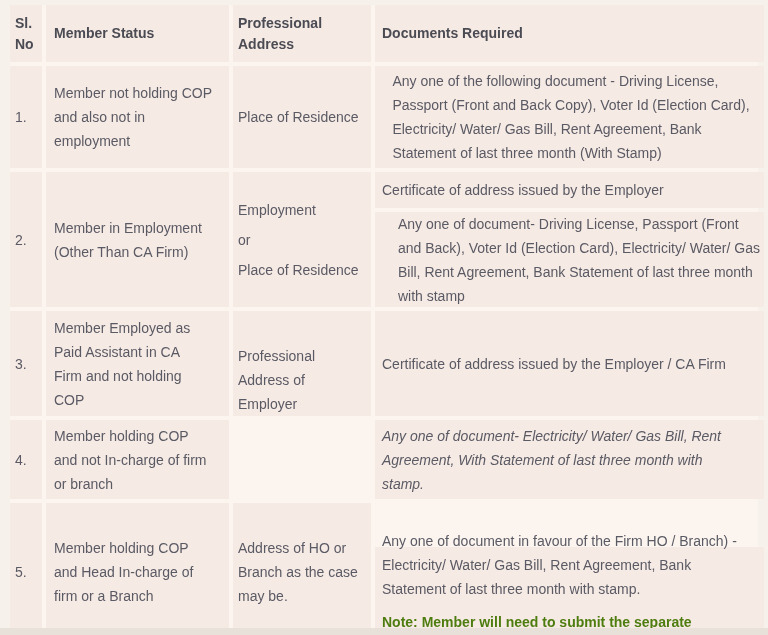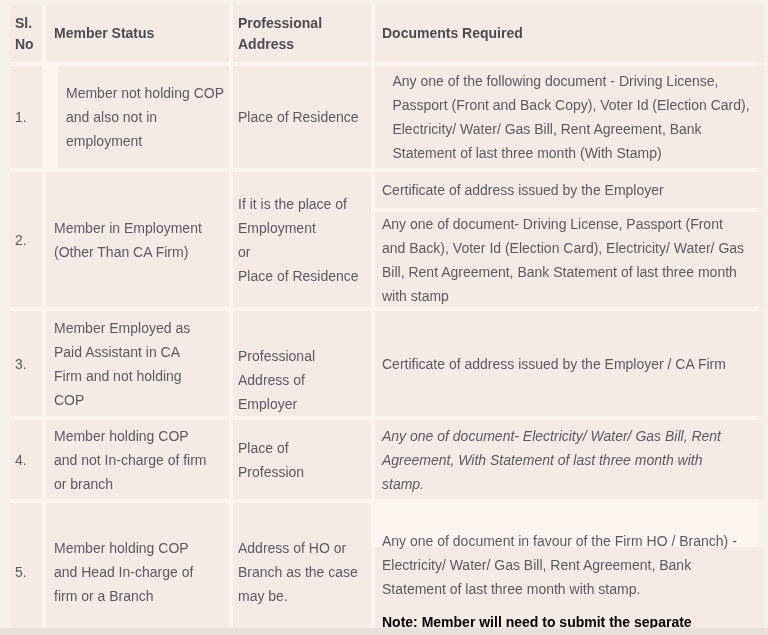--- a/index.html
+++ b/index.html
@@ -23,40 +23,40 @@
     font-size:14px;
   }
   .cell.header{
     font-weight:bold;color:#4b4b54;line-height:21px;
   }
   .col1{padding-left:5px;padding-right:2px}
   .col2{padding-left:8px;padding-right:6px}
   .col3{padding-left:5px;padding-right:3px}
   .col4{padding-left:7px;padding-right:4px}
   .line{line-height:24px;white-space:nowrap}
-  .para + .para{margin-top:0}
+  .para + .para{margin-top:6px}
   .para.bold{margin-top:9px}
-  .para.bold .line{font-weight:bold;color:#000000}
+  .para.bold .line{font-weight:bold;color:#4d7c0f}
   .bottom-strip{
     position:absolute;left:0;top:628px;width:768px;height:7px;
     background:#e8e1da;
   }
 </style>
 </head>
 <body>
 
 <div class="doc-table">
   <div class="cell header col1" style="grid-column:1;grid-row:1">Sl. No</div>
   <div class="cell header col2" style="grid-column:2;grid-row:1">Member Status</div>
   <div class="cell header col3" style="grid-column:3;grid-row:1">Professional Address</div>
   <div class="cell header col4" style="grid-column:4;grid-row:1">Documents Required</div>
 <div class="cell col1" style="grid-area: 2 / 1 / span 1;">
       <div class="line">1.</div>
     </div>
-    <div class="cell col2" style="grid-area: 2 / 2 / span 1; margin-left: 12px;">
+    <div class="cell col2" style="grid-area: 2 / 2 / span 1;">
       <div class="line">Member not holding COP</div>
       <div class="line">and also not in</div>
       <div class="line">employment</div>
     </div>
     <div class="cell col3" style="grid-area: 2 / 3 / span 1;">
       <div class="para">
         <div class="line">Place of Residence</div>
       </div>
     </div>
     <div class="cell col4" style="grid-area: 2 / 4; align-items: center;">
@@ -69,36 +69,35 @@
     </div>
     <div class="cell col1" style="grid-area: 3 / 1 / span 2;">
       <div class="line">2.</div>
     </div>
     <div class="cell col2" style="grid-area: 3 / 2 / span 2;">
       <div class="line">Member in Employment</div>
       <div class="line">(Other Than CA Firm)</div>
     </div>
     <div class="cell col3" style="grid-area: 3 / 3 / span 2;">
       <div class="para">
-        <div class="line">If it is the place of</div>
         <div class="line">Employment</div>
       </div>
       <div class="para">
         <div class="line">or</div>
       </div>
       <div class="para">
         <div class="line">Place of Residence</div>
       </div>
     </div>
     <div class="cell col4" style="grid-area: 3 / 4;">
       <div class="para">
         <div class="line">Certificate of address issued by the Employer</div>
       </div>
     </div>
-    <div class="cell col4" style="grid-area: 4 / 4;">
+    <div class="cell col4" style="grid-area: 4 / 4; align-items: flex-end;">
       <div class="para">
         <div class="line">Any one of document- Driving License, Passport (Front</div>
         <div class="line">and Back), Voter Id (Election Card), Electricity/ Water/ Gas</div>
         <div class="line">Bill, Rent Agreement, Bank Statement of last three month</div>
         <div class="line">with stamp</div>
       </div>
     </div>
     <div class="cell col1" style="grid-area: 5 / 1 / span 1;">
       <div class="line">3.</div>
     </div>
@@ -120,26 +119,20 @@
         <div class="line">Certificate of address issued by the Employer / CA Firm</div>
       </div>
     </div>
     <div class="cell col1" style="grid-area: 6 / 1 / span 1;">
       <div class="line">4.</div>
     </div>
     <div class="cell col2" style="grid-area: 6 / 2 / span 1;">
       <div class="line">Member holding COP</div>
       <div class="line">and not In-charge of firm</div>
       <div class="line">or branch</div>
-    </div>
-    <div class="cell col3" style="grid-area: 6 / 3 / span 1;">
-      <div class="para">
-        <div class="line">Place of</div>
-        <div class="line">Profession</div>
-      </div>
     </div>
     <div class="cell col4" style="grid-area: 6 / 4; font-style: italic;">
       <div class="para">
         <div class="line">Any one of document- Electricity/ Water/ Gas Bill, Rent</div>
         <div class="line">Agreement, With Statement of last three month with</div>
         <div class="line">stamp.</div>
       </div>
     </div>
     <div class="cell col1" style="grid-area: 7 / 1 / span 1;">
       <div class="line">5.</div>

